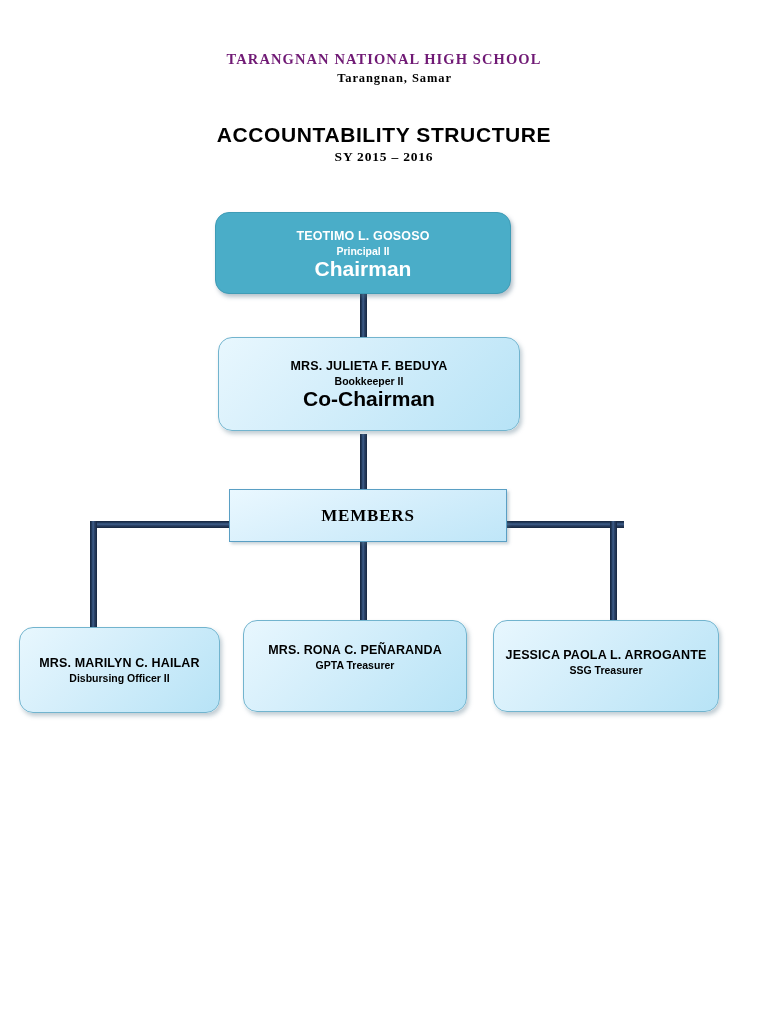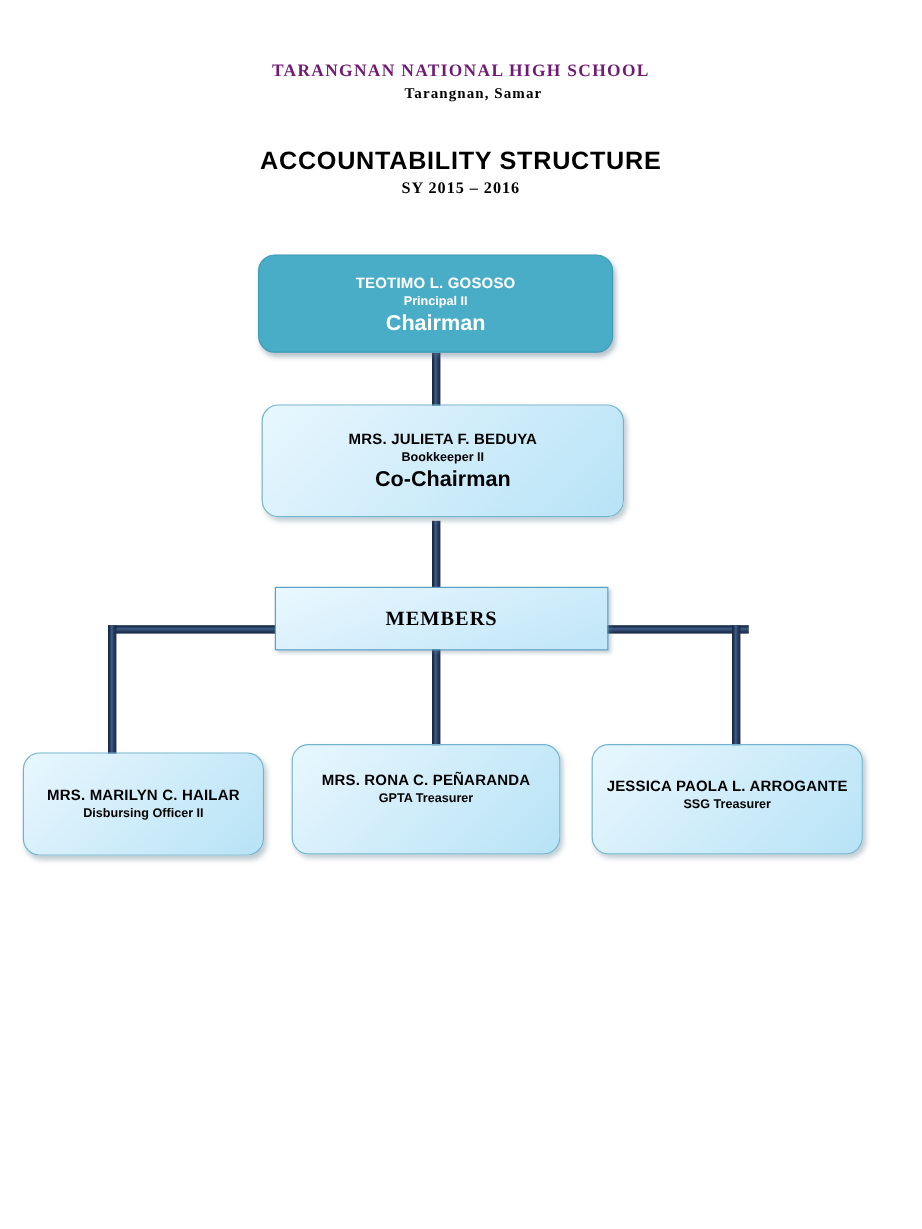--- a/index.html
+++ b/index.html
@@ -115,21 +115,21 @@
   .node .ro {
     font-family: "Liberation Sans", sans-serif;
     font-weight: bold;
     font-size: 10.5px;
     line-height: 14px;
     color: #000;
   }
   .node .ti {
     font-family: "Liberation Sans", sans-serif;
     font-weight: bold;
-    font-size: 18px;
+    font-size: 21px;
     line-height: 20px;
     color: #000;
     margin-top: 1px;
   }
 
   
   #node-chairman {
     background: #4aadc8;
     border: 1px solid #3f9cb6;
     box-shadow: 2px 3px 4px rgba(80,110,130,0.42);

